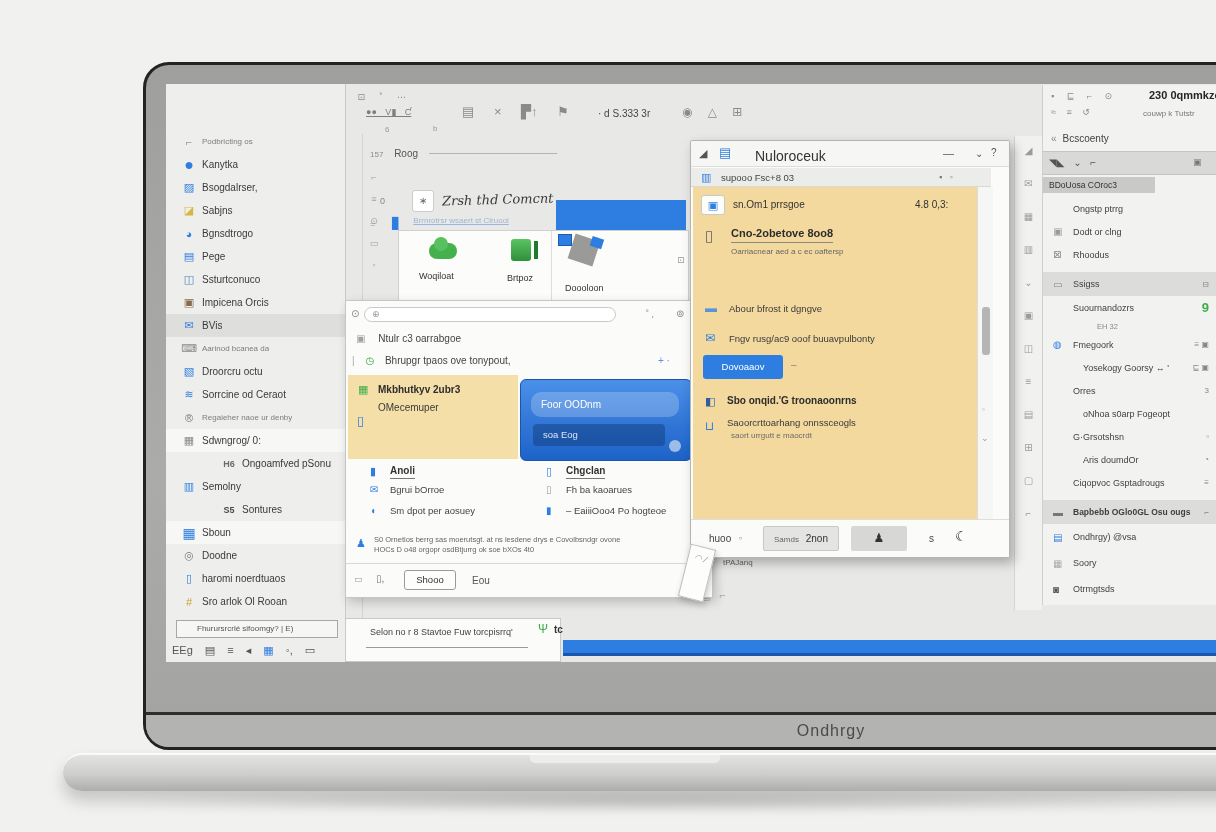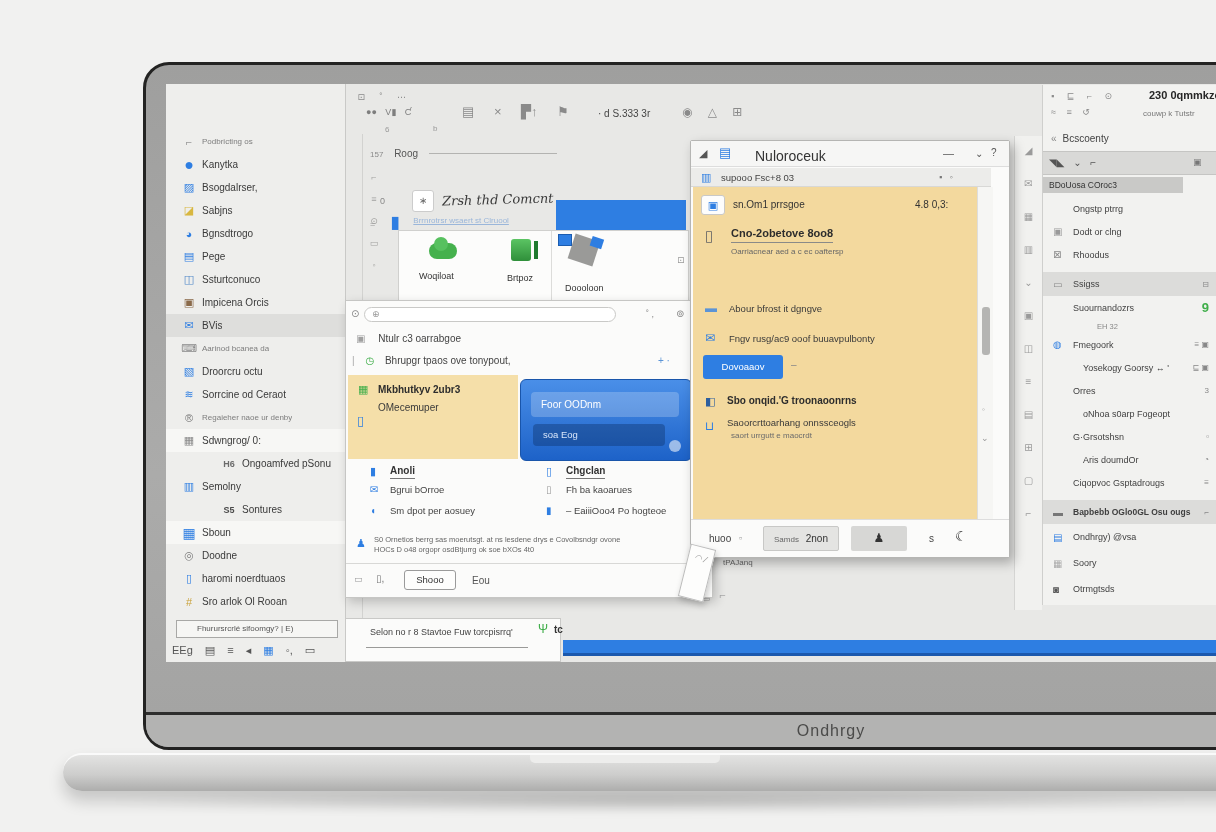--- a/index.html
+++ b/index.html
@@ -32,21 +32,21 @@
   .main-bg{position:absolute;left:180px;top:0;right:0;bottom:0;background:#e8e8e6;}
 
   
   .topbar{position:absolute;left:0;top:0;width:100%;height:50px;z-index:3;}
   .logo{position:absolute;left:6px;top:7px;font-size:11px;font-weight:bold;color:#2e6fd0;}
   .tb{position:absolute;color:#8a8a8a;}
   .tb-r1{left:44px;top:8px;font-size:9px;word-spacing:12px;}
   .tb-caret{left:6px;top:23px;font-size:8px;color:#555;}
   .tb-menu{left:26px;top:22px;font-size:11px;color:#333;}
   .tb-a{left:88px;top:24px;font-size:8px;word-spacing:9px;color:#9a9a9a;}
-  .tb-b{left:200px;top:23px;font-size:9px;word-spacing:6px;color:#7e7e7e;}
+  .tb-b{left:200px;top:23px;font-size:9px;word-spacing:6px;color:#7e7e7e;text-decoration:underline;}
   .tb-c{left:296px;top:20px;font-size:13px;word-spacing:16px;color:#8a8a8a;}
   .tb-counter{left:432px;top:24px;font-size:10px;color:#454545;}
   .tb-d{left:516px;top:21px;font-size:12px;word-spacing:12px;color:#8a8a8a;}
   .tb-s1{left:219px;top:41px;font-size:8px;color:#9a9a9a;}
   .tb-s2{left:267px;top:40px;font-size:8px;color:#9a9a9a;}
 
   
   .sidebar{position:absolute;left:0;top:0;width:180px;height:578px;background:#eeeeec;
            border-right:1px solid #c9c9c7;z-index:4;}
   .sd-list{position:absolute;left:0;top:46px;width:100%;}
@@ -116,21 +116,21 @@
   .rp-top-a{position:absolute;left:8px;top:6px;font-size:9px;color:#8a8a8a;word-spacing:10px;}
   .rp-headline{position:absolute;left:106px;top:4px;font-size:11px;font-weight:bold;color:#262626;}
   .rp-ic2{position:absolute;left:8px;top:22px;font-size:9px;color:#8a8a8a;word-spacing:8px;}
   .rp-subline{position:absolute;left:100px;top:24px;font-size:8px;color:#777;}
   .rp-section{position:absolute;left:8px;top:48px;font-size:10px;color:#444;}
   .rp-section .ic{color:#8a8a8a;margin-right:6px;}
   .rp-toolbar{position:absolute;left:0;top:66px;width:174px;height:24px;background:#d9d9d7;
               border-top:1px solid #c5c5c3;border-bottom:1px solid #c5c5c3;}
   .rp-toolbar .l{position:absolute;left:6px;top:5px;font-size:10px;color:#555;word-spacing:6px;}
   .rp-toolbar .r{position:absolute;left:150px;top:5px;font-size:9px;color:#777;}
-  .rp-selected{position:absolute;left:0;top:92px;width:140px;height:16px;background:#c9c9c7;
+  .rp-selected{position:absolute;left:0;top:92px;width:112px;height:16px;background:#c9c9c7;
                font-size:8.5px;color:#333;line-height:16px;padding-left:6px;}
   .rp-rows{position:absolute;left:0;top:112px;width:174px;}
   .rp-row{height:23px;display:flex;align-items:center;padding:0 8px 0 10px;}
   .rp-ic{width:20px;flex:0 0 20px;font-size:10px;color:#888;}
   .rp-lb{flex:1;font-size:9px;color:#3f3f3f;overflow:hidden;}
   .rp-rt{font-size:8px;color:#888;}
   .rp-row.band{background:#dcdcda;height:24px;}
   .rp-row.bold .rp-lb{font-weight:bold;font-size:8.5px;}
   .rp-row.tiny{height:14px;padding-left:34px;}
   .rp-row.tiny .rp-lb{font-size:7.5px;color:#888;}
@@ -145,21 +145,21 @@
   .pd-lead{position:absolute;left:5px;top:7px;font-size:10px;color:#888;}
   .pill{position:absolute;left:18px;top:6px;width:252px;height:15px;background:#fff;
         border:1px solid #c9c9c7;border-radius:8px;font-size:9px;color:#999;line-height:13px;padding-left:7px;}
   .pd-ric{position:absolute;left:300px;top:8px;font-size:9px;color:#888;}
   .pd-ric2{position:absolute;left:330px;top:7px;font-size:10px;color:#888;}
   .pd-row{position:absolute;font-size:10px;color:#444;}
   .pd-beige{position:absolute;left:2px;top:74px;width:170px;height:84px;background:#f5dfa9;}
   .pd-blue{position:absolute;left:174px;top:78px;width:172px;height:82px;border-radius:6px;
            background:linear-gradient(180deg,#4a8fe8,#1d62c8);border:1px solid #1955aa;}
   .pd-btn1{position:absolute;left:10px;top:12px;right:12px;height:25px;background:rgba(255,255,255,.22);
-           border-radius:4px;color:#fff;font-size:10px;line-height:25px;padding-left:10px;}
+           border-radius:10px;color:#fff;font-size:10px;line-height:25px;padding-left:10px;}
   .pd-btn2{position:absolute;left:12px;top:44px;width:132px;height:22px;background:rgba(10,40,90,.35);
            border-radius:4px;color:#d8e6fa;font-size:9.5px;line-height:22px;padding-left:10px;}
   .pd-dot{position:absolute;right:10px;bottom:8px;width:12px;height:12px;border-radius:50%;background:rgba(255,255,255,.55);}
   .pd-col{position:absolute;top:164px;width:180px;}
   .pd-col .hdr{margin-left:44px;font-weight:bold;font-size:10px;color:#333;
                border-bottom:1px solid #777;display:inline-block;padding-bottom:2px;}
   .pd-col .hic{position:absolute;left:24px;top:0;font-size:11px;color:#2e7ee2;}
   .pc-row{height:21px;display:flex;align-items:center;padding-left:24px;}
   .pc-ic{width:20px;flex:0 0 20px;font-size:10px;}
   .pc-lb{font-size:9.5px;color:#444;overflow:hidden;}

